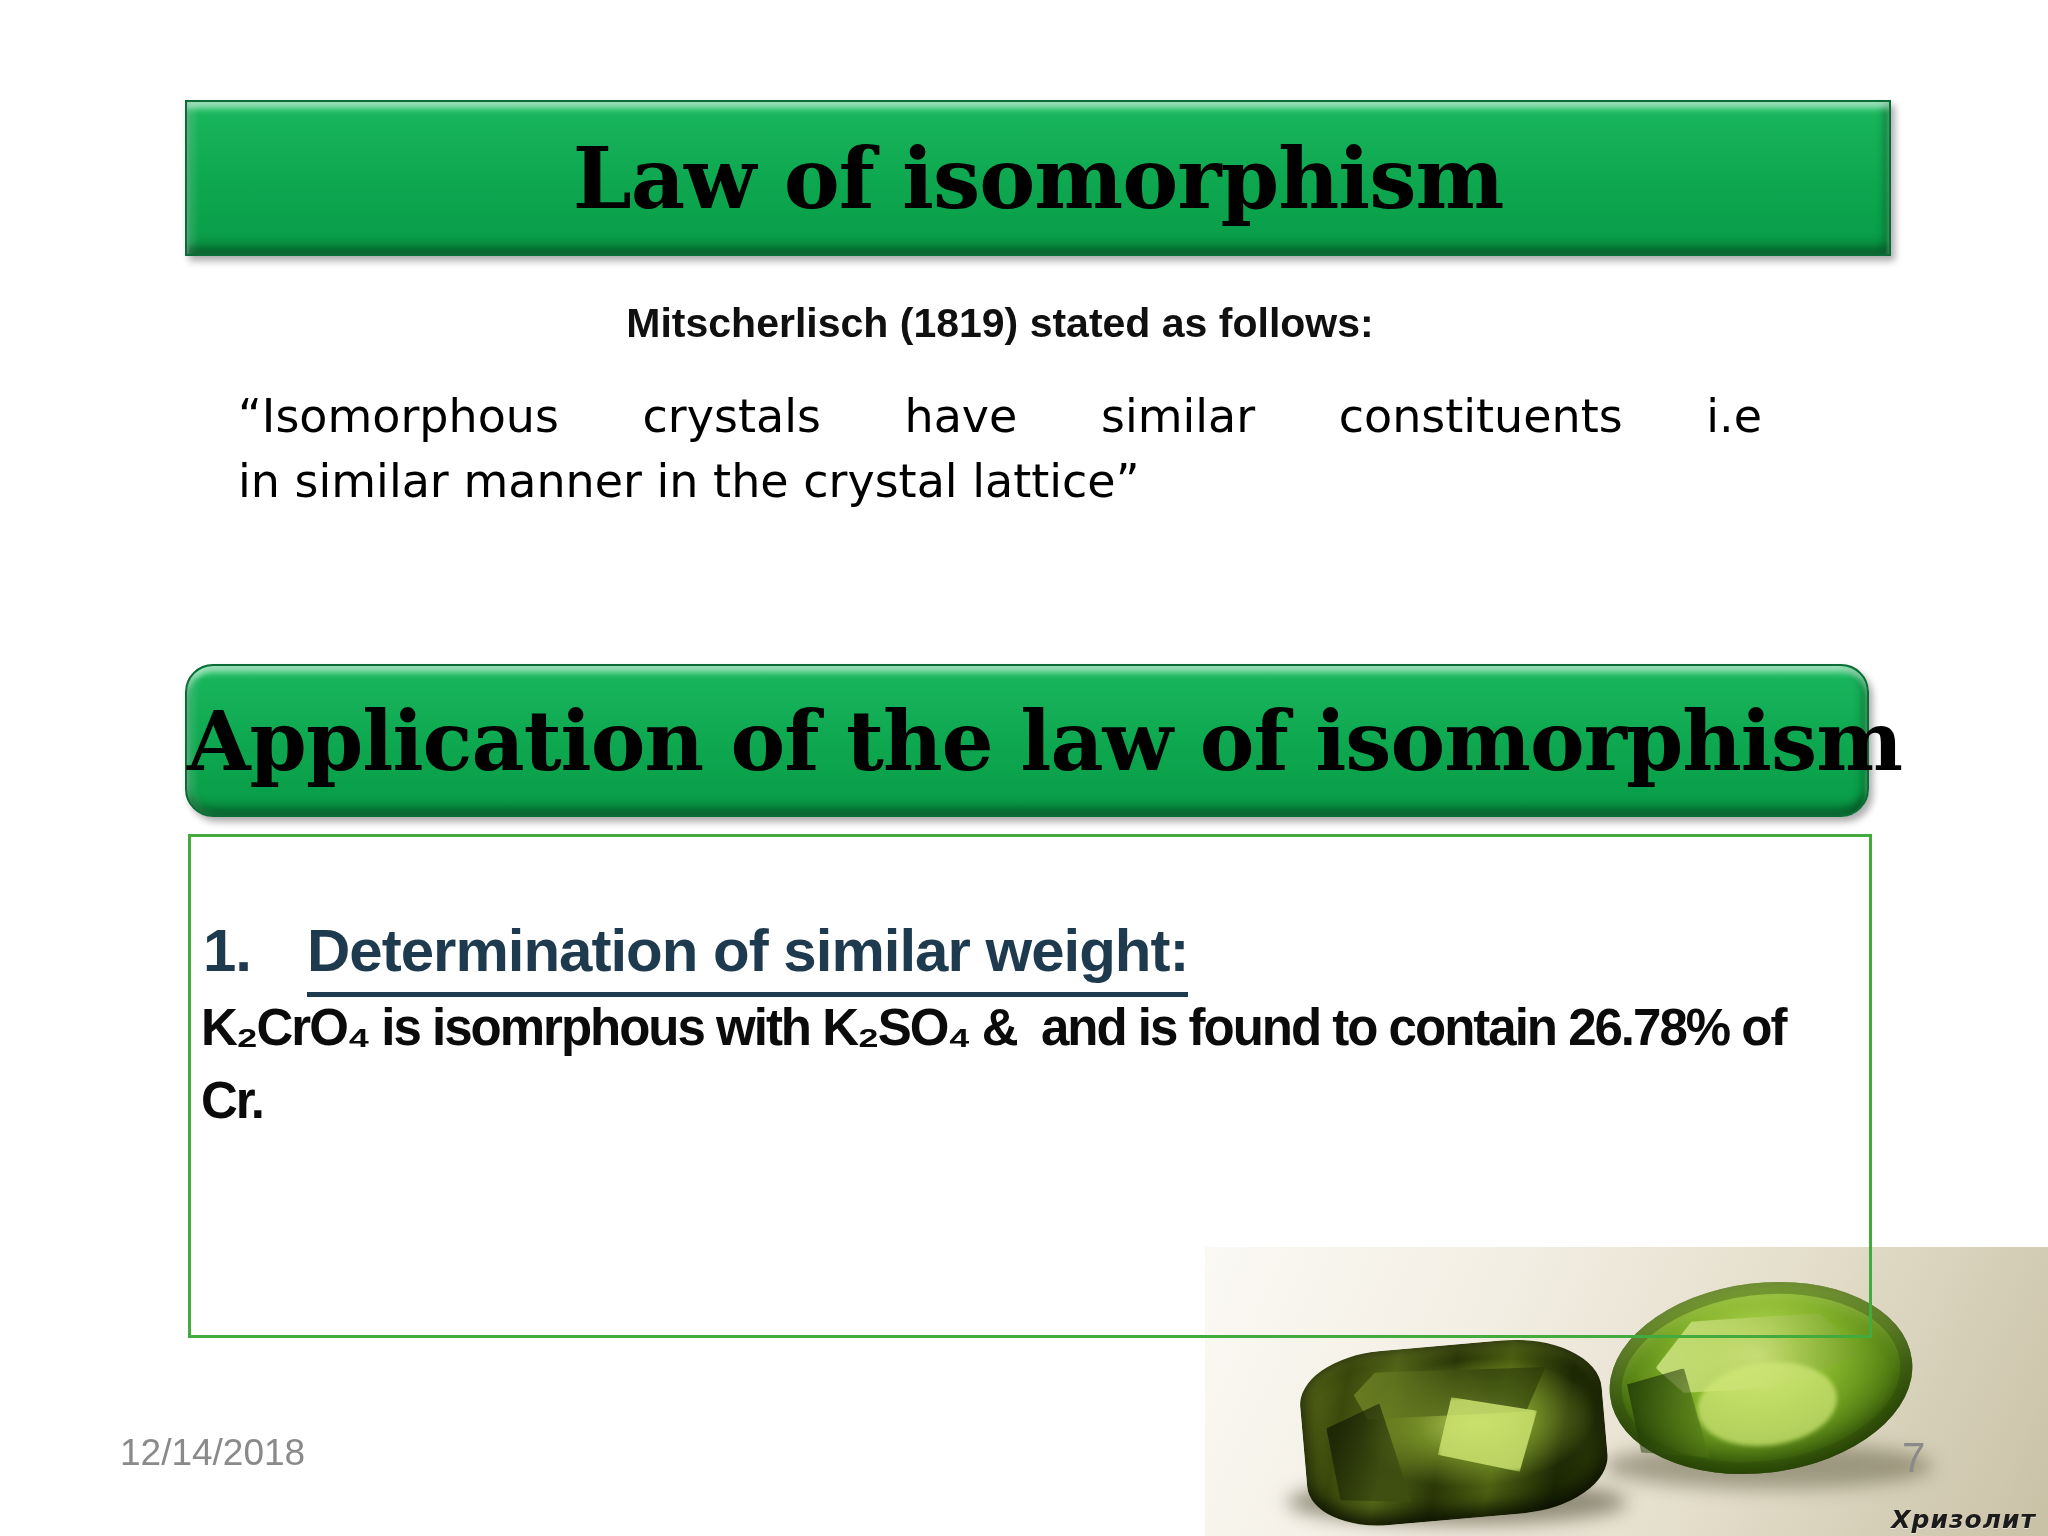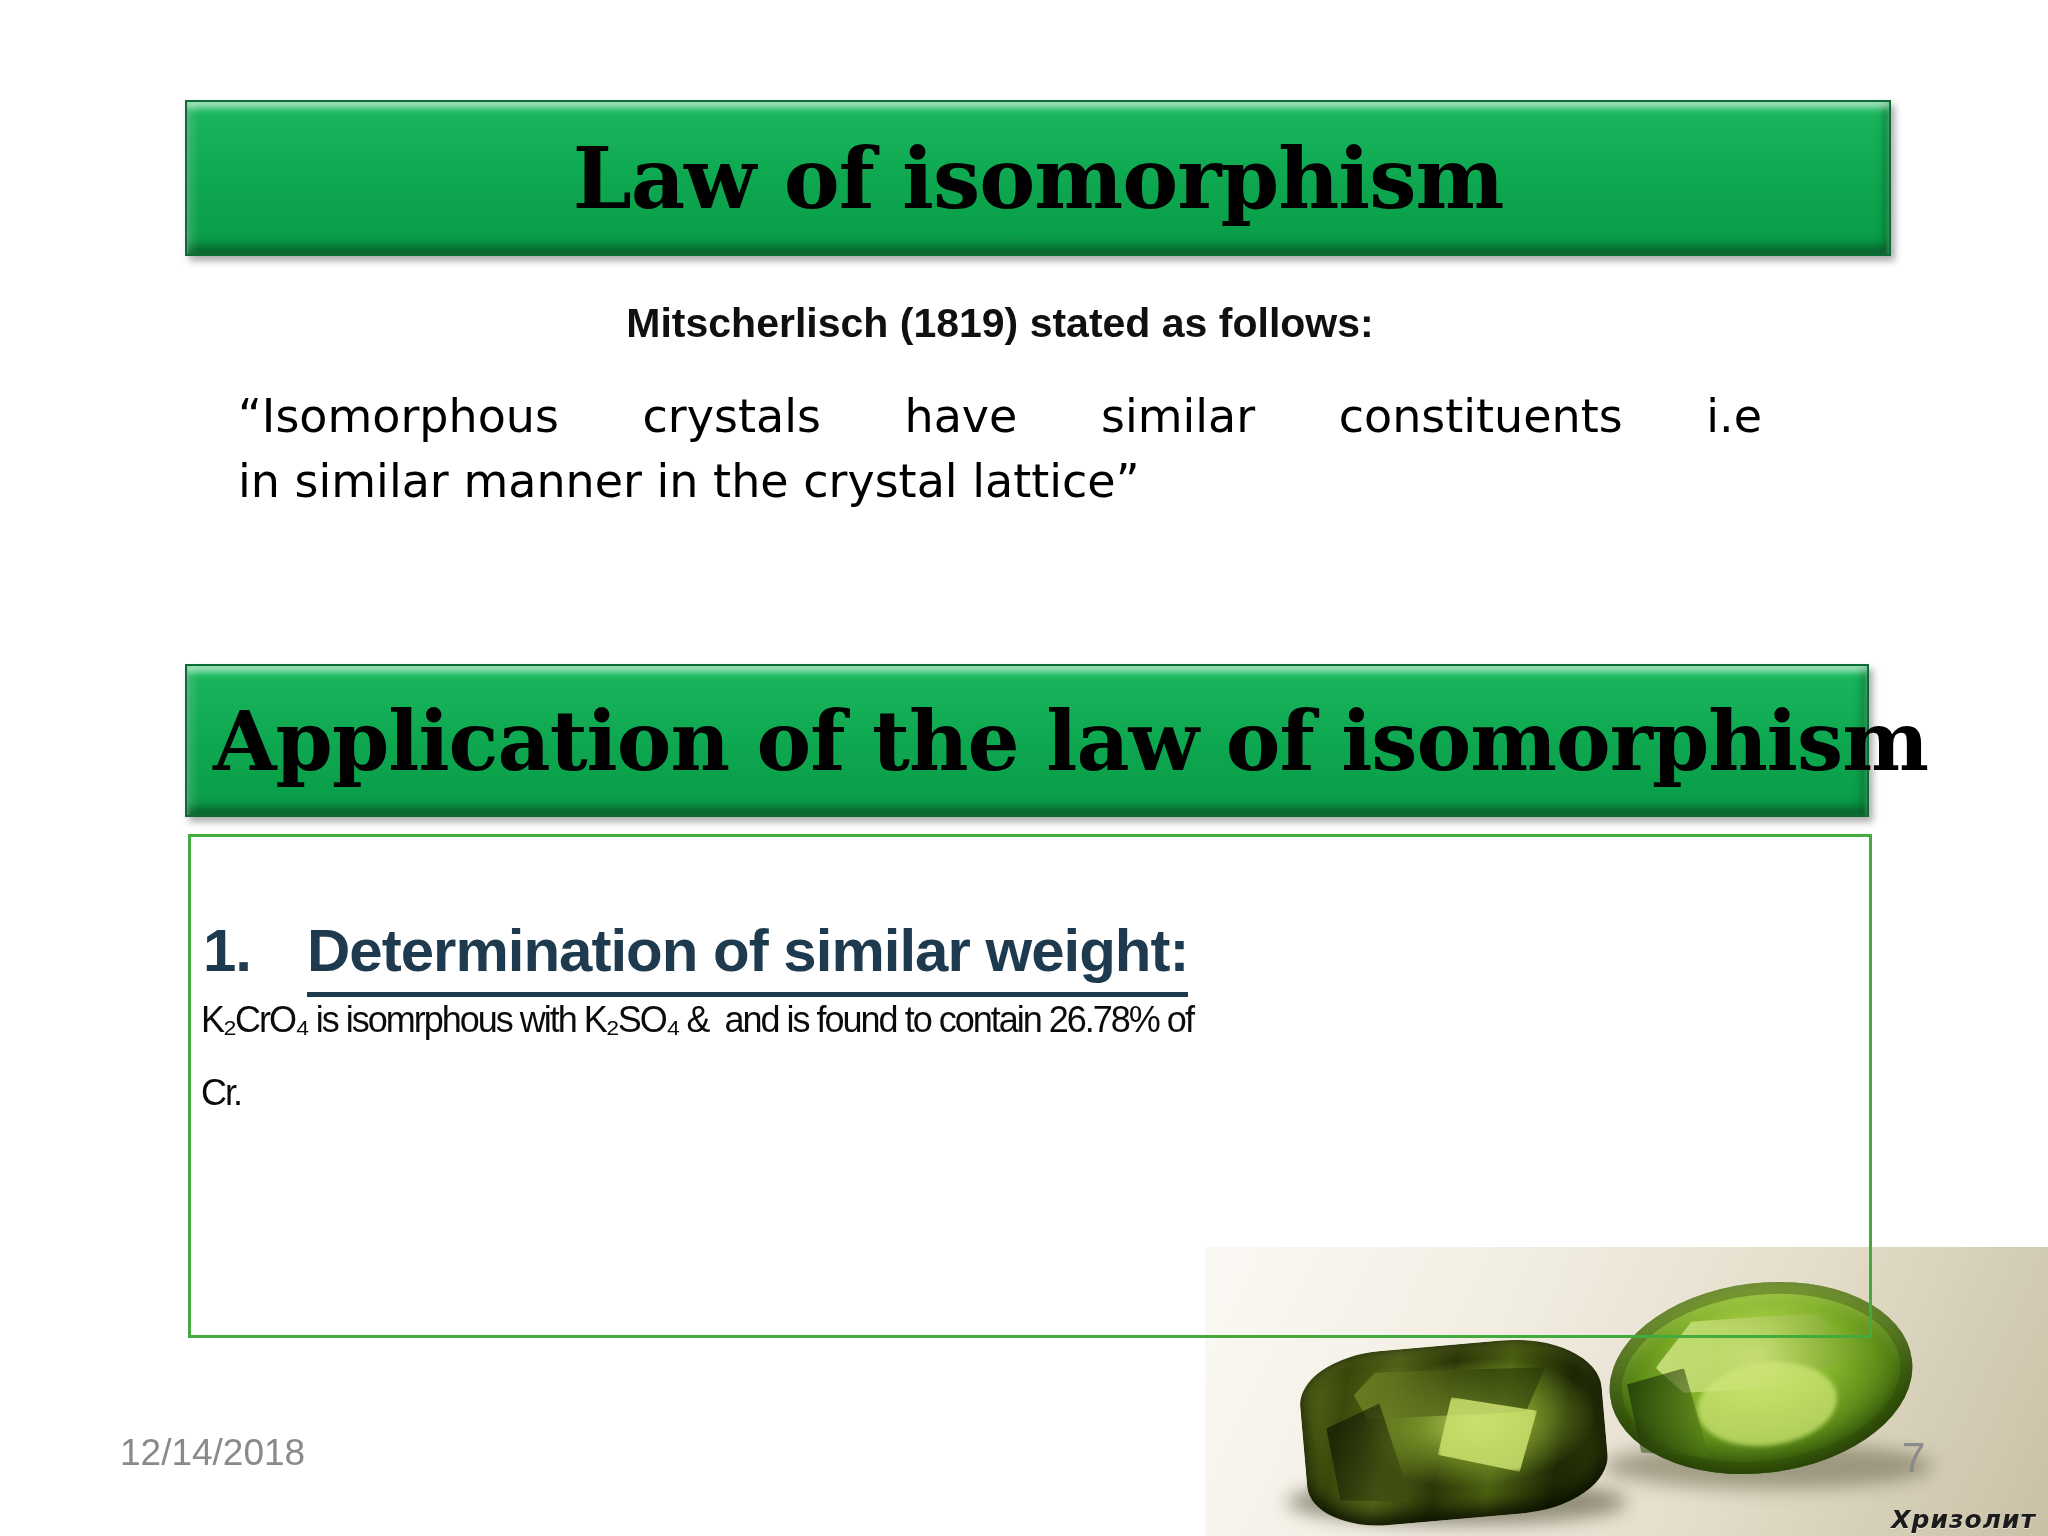--- a/index.html
+++ b/index.html
@@ -13,41 +13,41 @@
     box-shadow:
       inset 0 6px 5px rgba(255,255,255,.42),
       inset 0 -8px 7px rgba(0,40,15,.35),
       inset 7px 0 7px rgba(255,255,255,.16),
       inset -7px 0 7px rgba(0,40,15,.22),
       4px 5px 7px rgba(0,0,0,.32);
     color:#000;}
   .banner1{left:185px;top:100px;width:1706px;height:156px;
     display:flex;align-items:center;justify-content:center;}
   .banner2{left:185px;top:664px;width:1684px;height:153px;
-    display:flex;align-items:center;justify-content:flex-start;padding-left:26px;}
+    display:flex;align-items:center;justify-content:flex-start;border-radius:28px;}
   .banner-text{font-family:"DejaVu Serif", serif;font-weight:700;font-size:84px;
     letter-spacing:-1px;white-space:nowrap;}
   .banner2 .banner-text{font-size:82px;}
 
   
   .intro{position:absolute;left:240px;top:300px;width:1520px;text-align:center;
     font-weight:700;font-size:41px;color:#101010;}
   .quote{position:absolute;left:238px;top:384px;width:1524px;
     font-family:"DejaVu Sans", sans-serif;font-weight:400;font-size:46px;color:#000;}
   .q-line{line-height:65px;}
   .q-just{text-align:justify;text-align-last:justify;}
 
   
   .app-box{position:absolute;left:188px;top:834px;width:1684px;height:504px;
     border:3px solid #43ab3e;box-sizing:border-box;background:transparent;z-index:3;}
   .app-heading{position:absolute;left:203px;top:916px;z-index:4;
     font-weight:700;font-size:60px;letter-spacing:-1px;color:#1E3A4E;white-space:pre;}
   .app-heading .num{display:inline-block;width:104px;}
   .app-heading .ul{border-bottom:5px solid #1E3A4E;padding-bottom:8px;}
-  .app-line{position:absolute;left:201px;z-index:4;font-weight:400;font-size:36px;
+  .app-line{position:absolute;left:201px;z-index:4;font-weight:700;font-size:51px;
     letter-spacing:-2px;color:#0b0b0b;white-space:pre;line-height:1;}
   .al1{top:1002px;} .al2{top:1075px;} .al3{top:1148px;}
 
   
   .footer-date{position:absolute;left:120px;top:1432px;font-size:37px;color:#8a8a8a;z-index:4;}
   .footer-page{position:absolute;left:1902px;top:1434px;font-size:42px;color:#8a8a8a;z-index:4;}
 
   
   .photo{position:absolute;left:1205px;top:1247px;width:843px;height:289px;z-index:1;
     background:linear-gradient(115deg,#fbf9f4 0%,#f2eee3 32%,#e4decb 62%,#c9c1a6 100%);}

